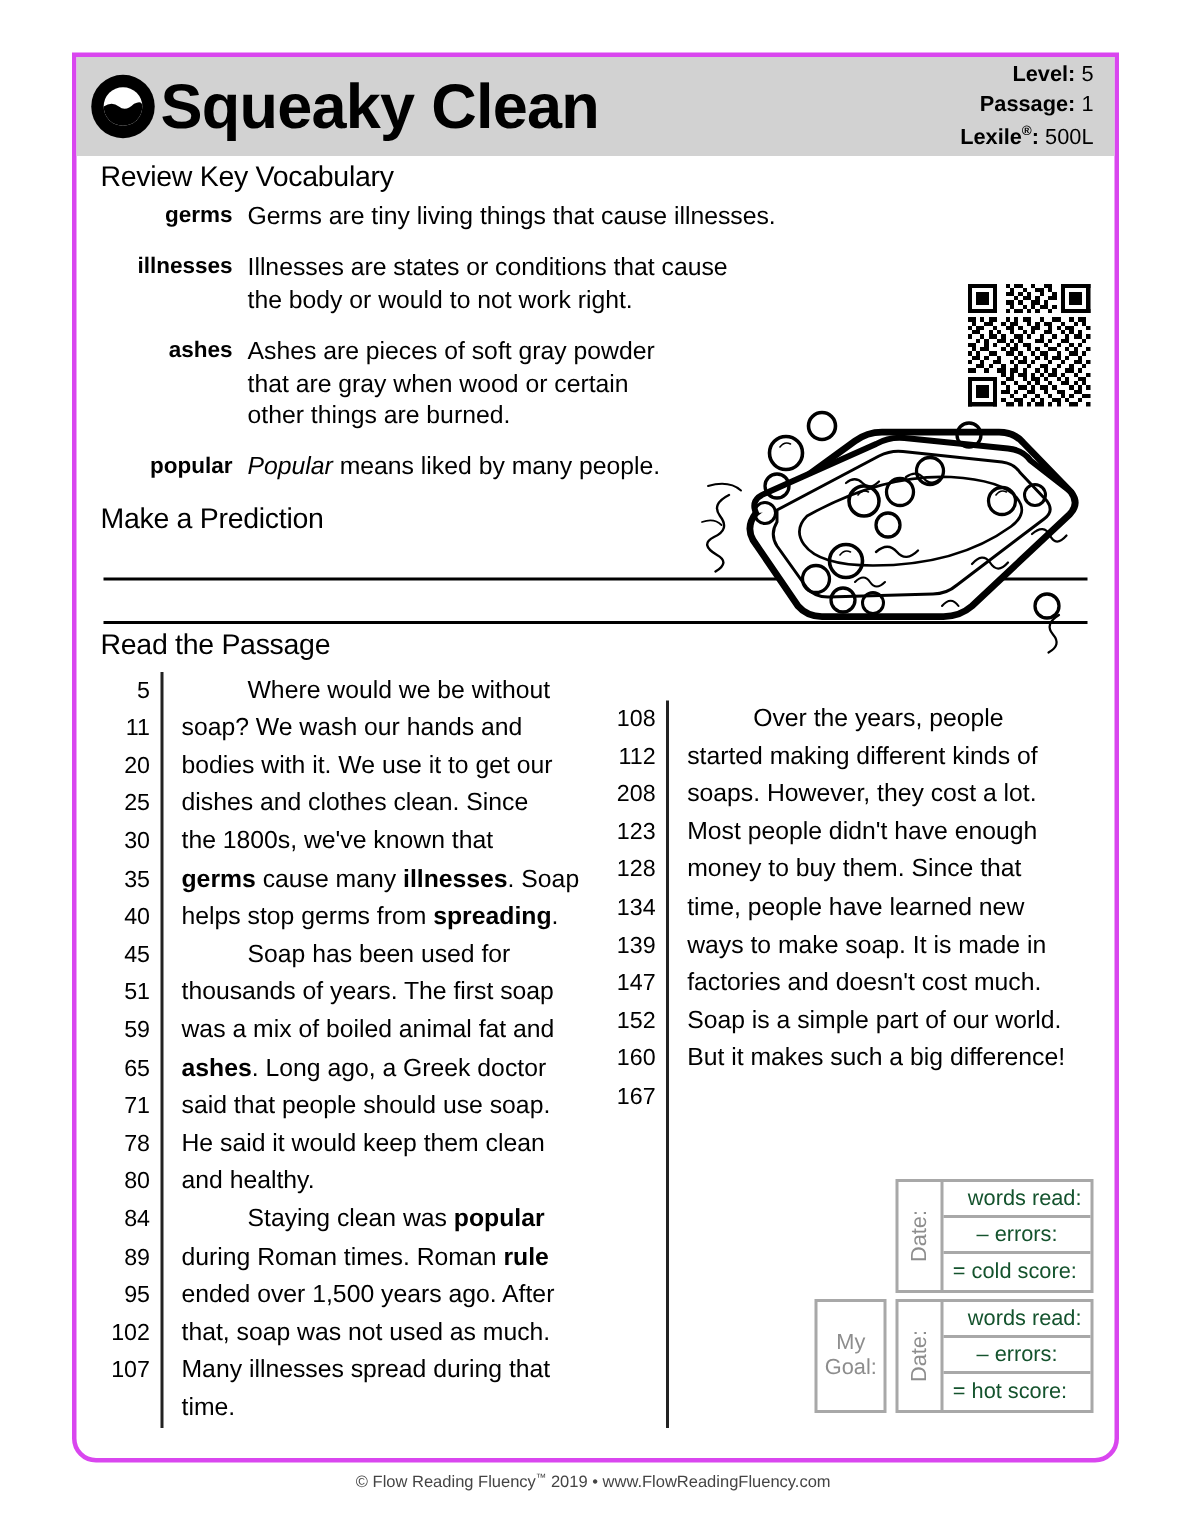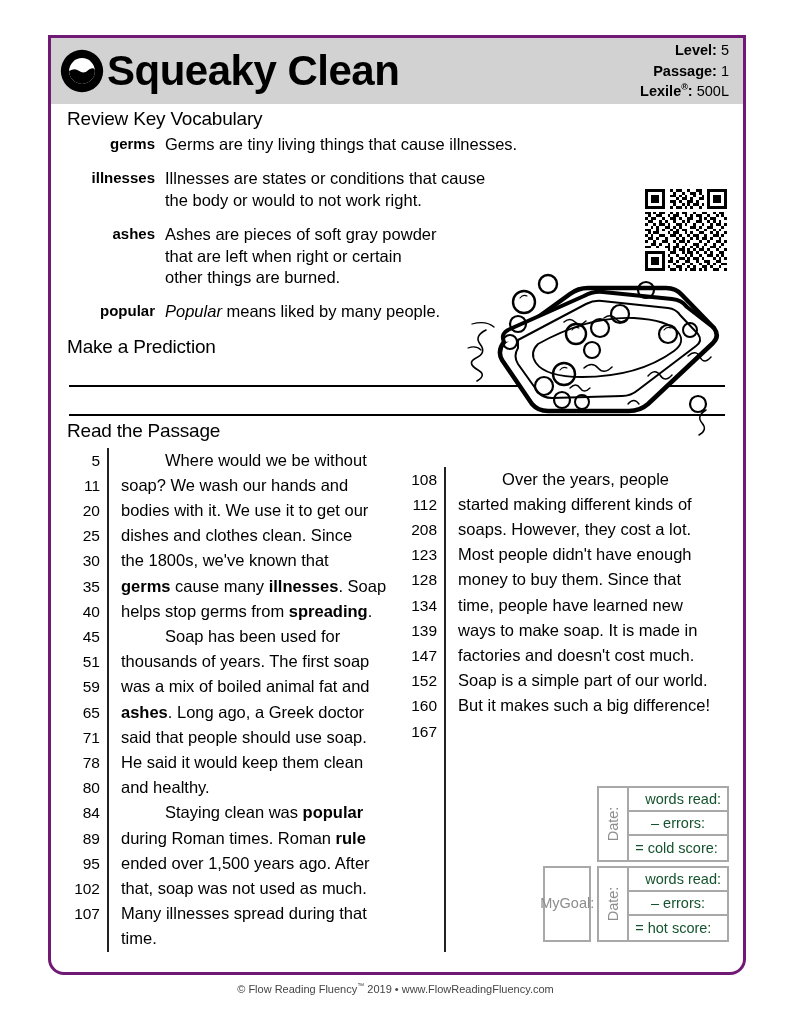--- a/index.html
+++ b/index.html
@@ -16,21 +16,21 @@
     overflow: hidden;
   }
 
   
   #worksheet {
     position: absolute;
     left: 48px;
     top: 35px;
     width: 698px;
     height: 940px;
-    border: 3px solid #701a75;
+    border: 3px solid #d946ef;
     border-radius: 0 0 16px 16px;
     box-sizing: border-box;
     background: #fff;
   }
 
   
   .header-band {
     position: relative;
     height: 66px;
     background: #d2d2d2;
@@ -173,21 +173,21 @@
     bottom: 10px;
     width: 260px;
   }
   .score-group { display: flex; align-items: stretch; justify-content: flex-end; }
   .score-group + .score-group { margin-top: 4px; }
   .goal-box {
     width: 48px;
     border: 2px solid #a8a8a8;
     margin-right: 6px;
     display: flex;
-    flex-direction: row;
+    flex-direction: column;
     align-items: center;
     justify-content: center;
     font-size: 14.5px;
     color: #8d8d8d;
     line-height: 1.18;
     box-sizing: border-box;
   }
   .goal-spacer { width: 54px; }
   .score-table {
     display: flex;
@@ -572,21 +572,21 @@
         <div class="vocab-def">
           <span class="hang">Illnesses are states or conditions that cause</span>
           <span class="hang">the body or would to not work right.</span>
         </div>
       </div>
 
       <div class="vocab-row">
         <div class="vocab-term">ashes</div>
         <div class="vocab-def">
           <span class="hang">Ashes are pieces of soft gray powder</span>
-          <span class="hang"> that are left when right or certain</span>
+          <span class="hang"> that are gray when wood or certain</span>
           <span class="hang">other things are burned.</span>
         </div>
       </div>
 
       <div class="vocab-row">
         <div class="vocab-term">popular</div>
         <div class="vocab-def">
           <span class="it">Popular</span><span> means liked by many people.</span>
         </div>
       </div>

